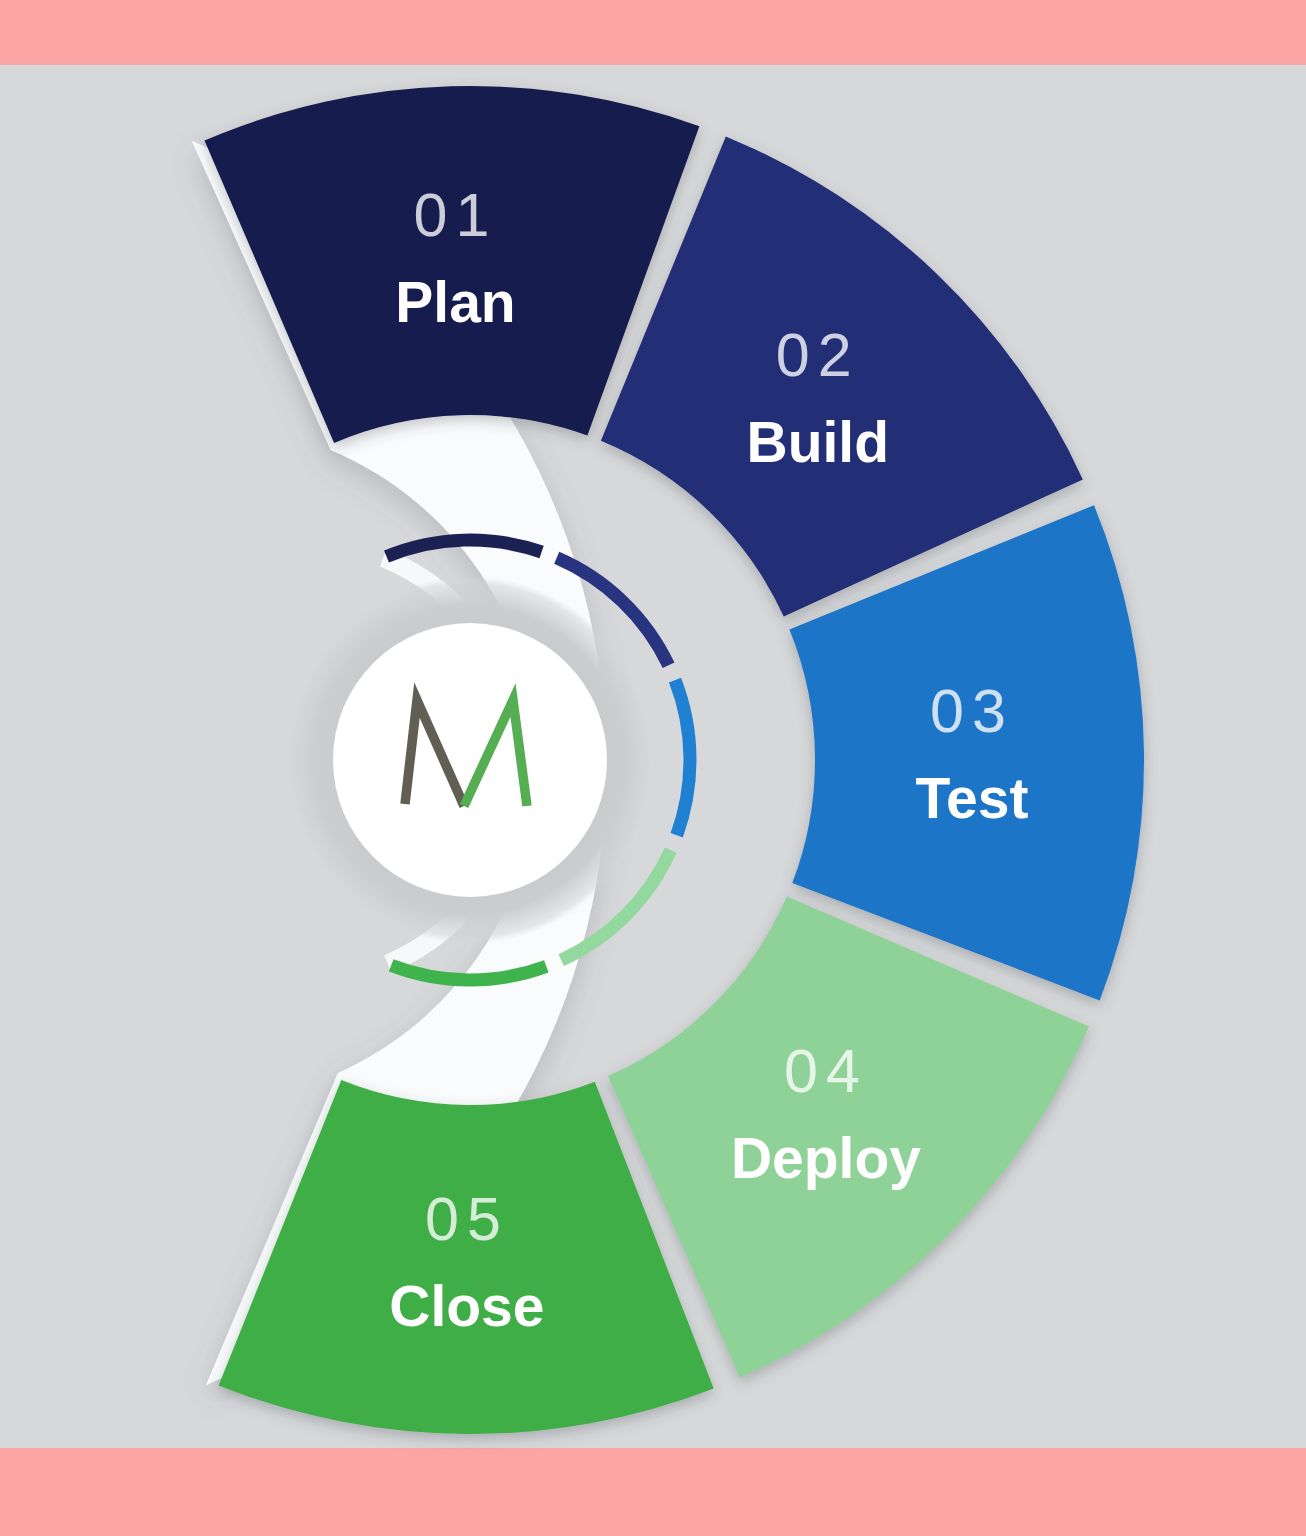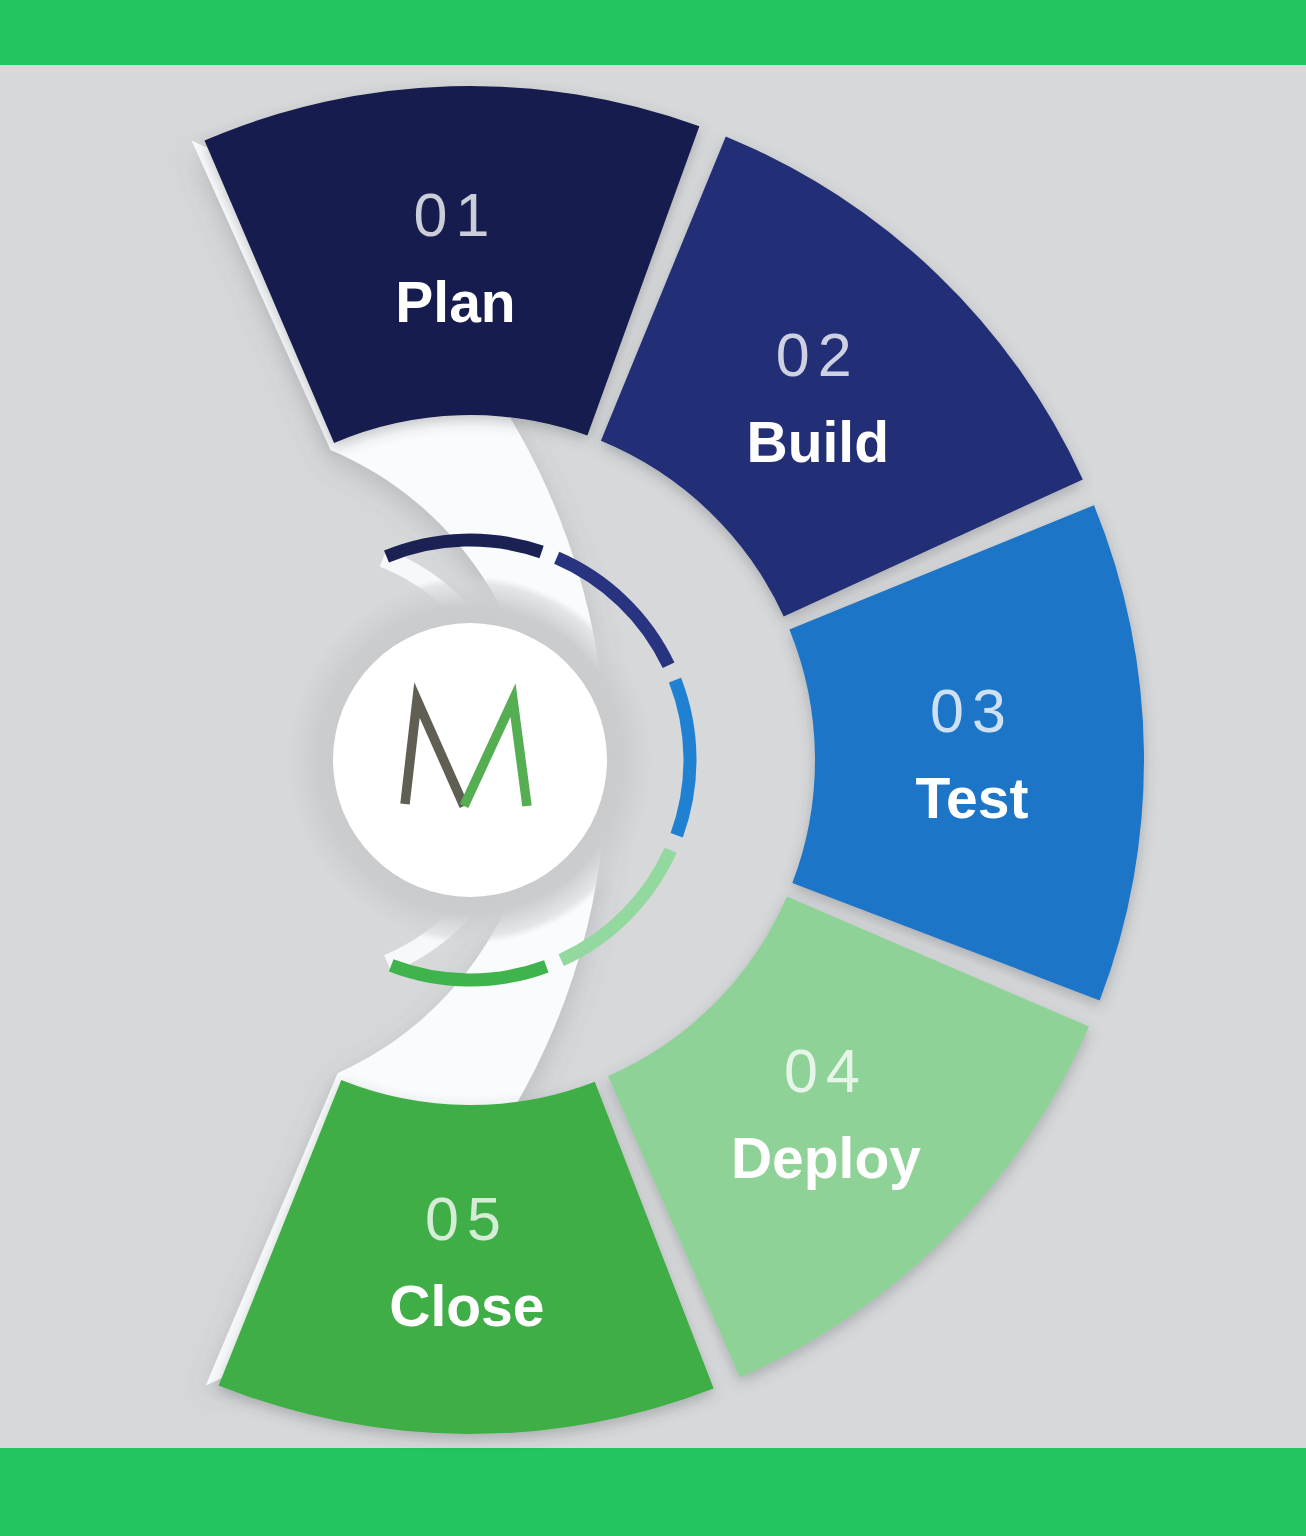--- a/index.html
+++ b/index.html
@@ -1,16 +1,16 @@
 <!DOCTYPE html>
 <html><head>
 <meta charset="utf-8">
 <style>
   html,body{margin:0;padding:0;background:#ffffff;}
-  .stage{position:relative;width:1306px;height:1536px;background:#22c55e;overflow:hidden;
+  .stage{position:relative;width:1306px;height:1536px;background:#fca5a5;overflow:hidden;
          font-family:"Liberation Sans",sans-serif;}
   .canvas-bg{position:absolute;left:0;top:65px;width:1306px;height:1383px;background:#d7d8da;}
   svg.diagram{position:absolute;left:0;top:0;width:1306px;height:1536px;}
   .num{font-family:"Liberation Sans",sans-serif;font-size:61px;font-weight:400;
        letter-spacing:8px;text-anchor:middle;}
   .lbl{font-family:"Liberation Sans",sans-serif;font-size:57px;font-weight:700;text-anchor:middle;}
   .m-stroke{fill:none;stroke-width:9.5px;stroke-miterlimit:7;stroke-linecap:butt;}
   .ring-underlay{fill:none;stroke:#f7f8fa;stroke-width:19px;}
   .ring-arc{fill:none;stroke-width:13px;}
 </style>

